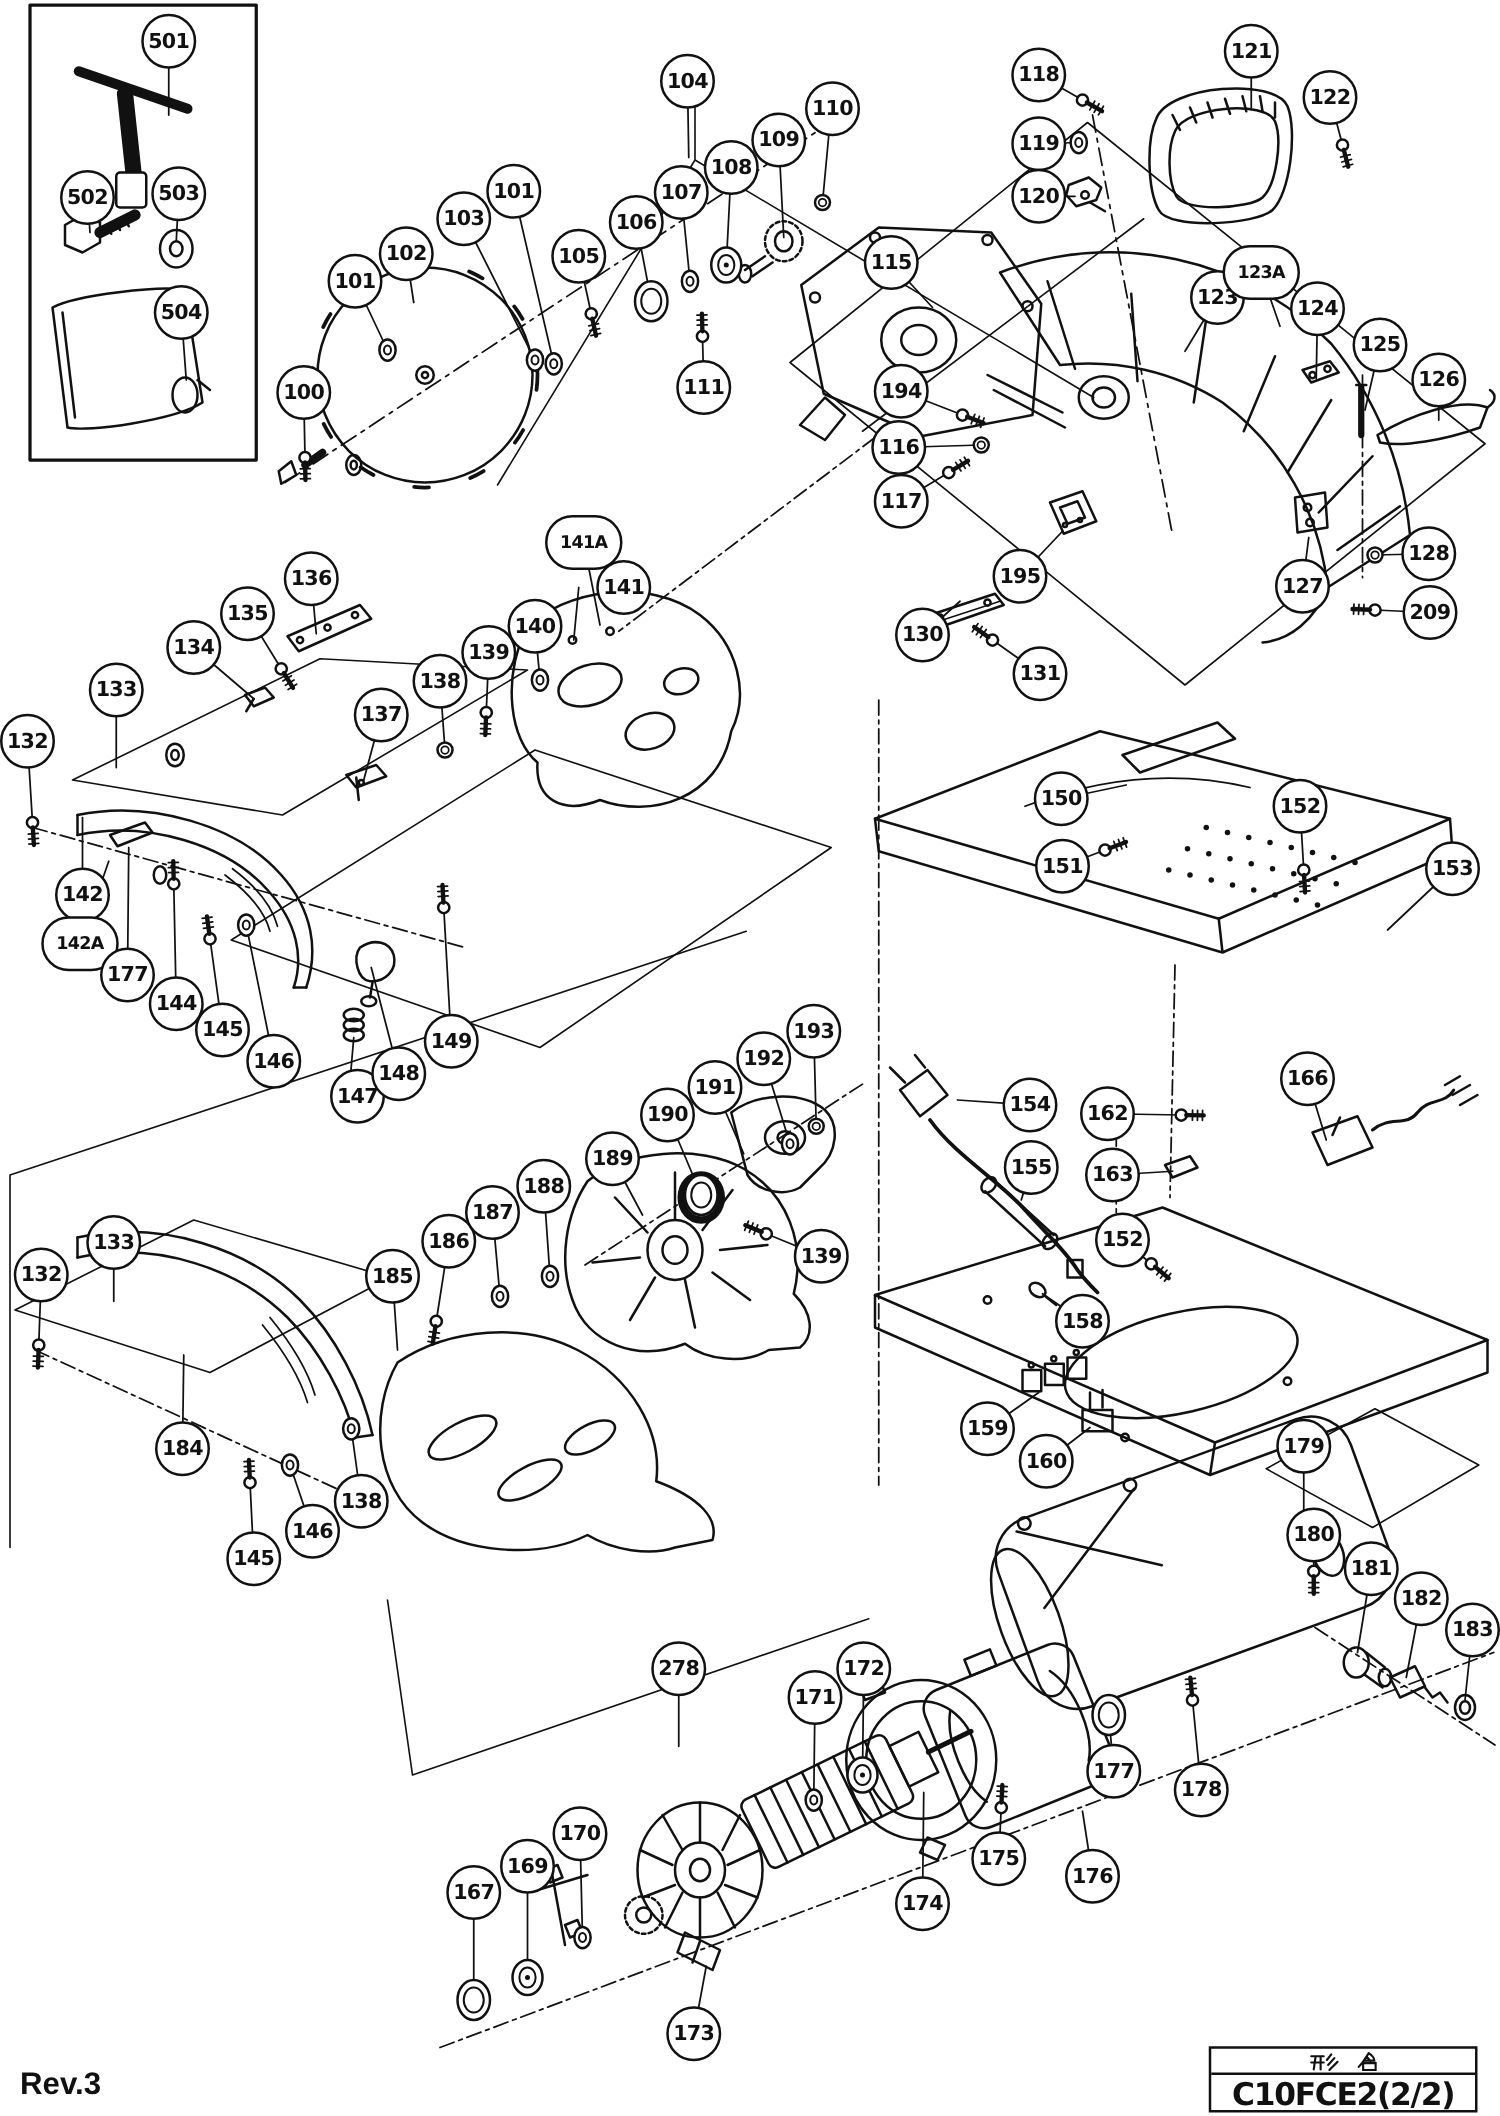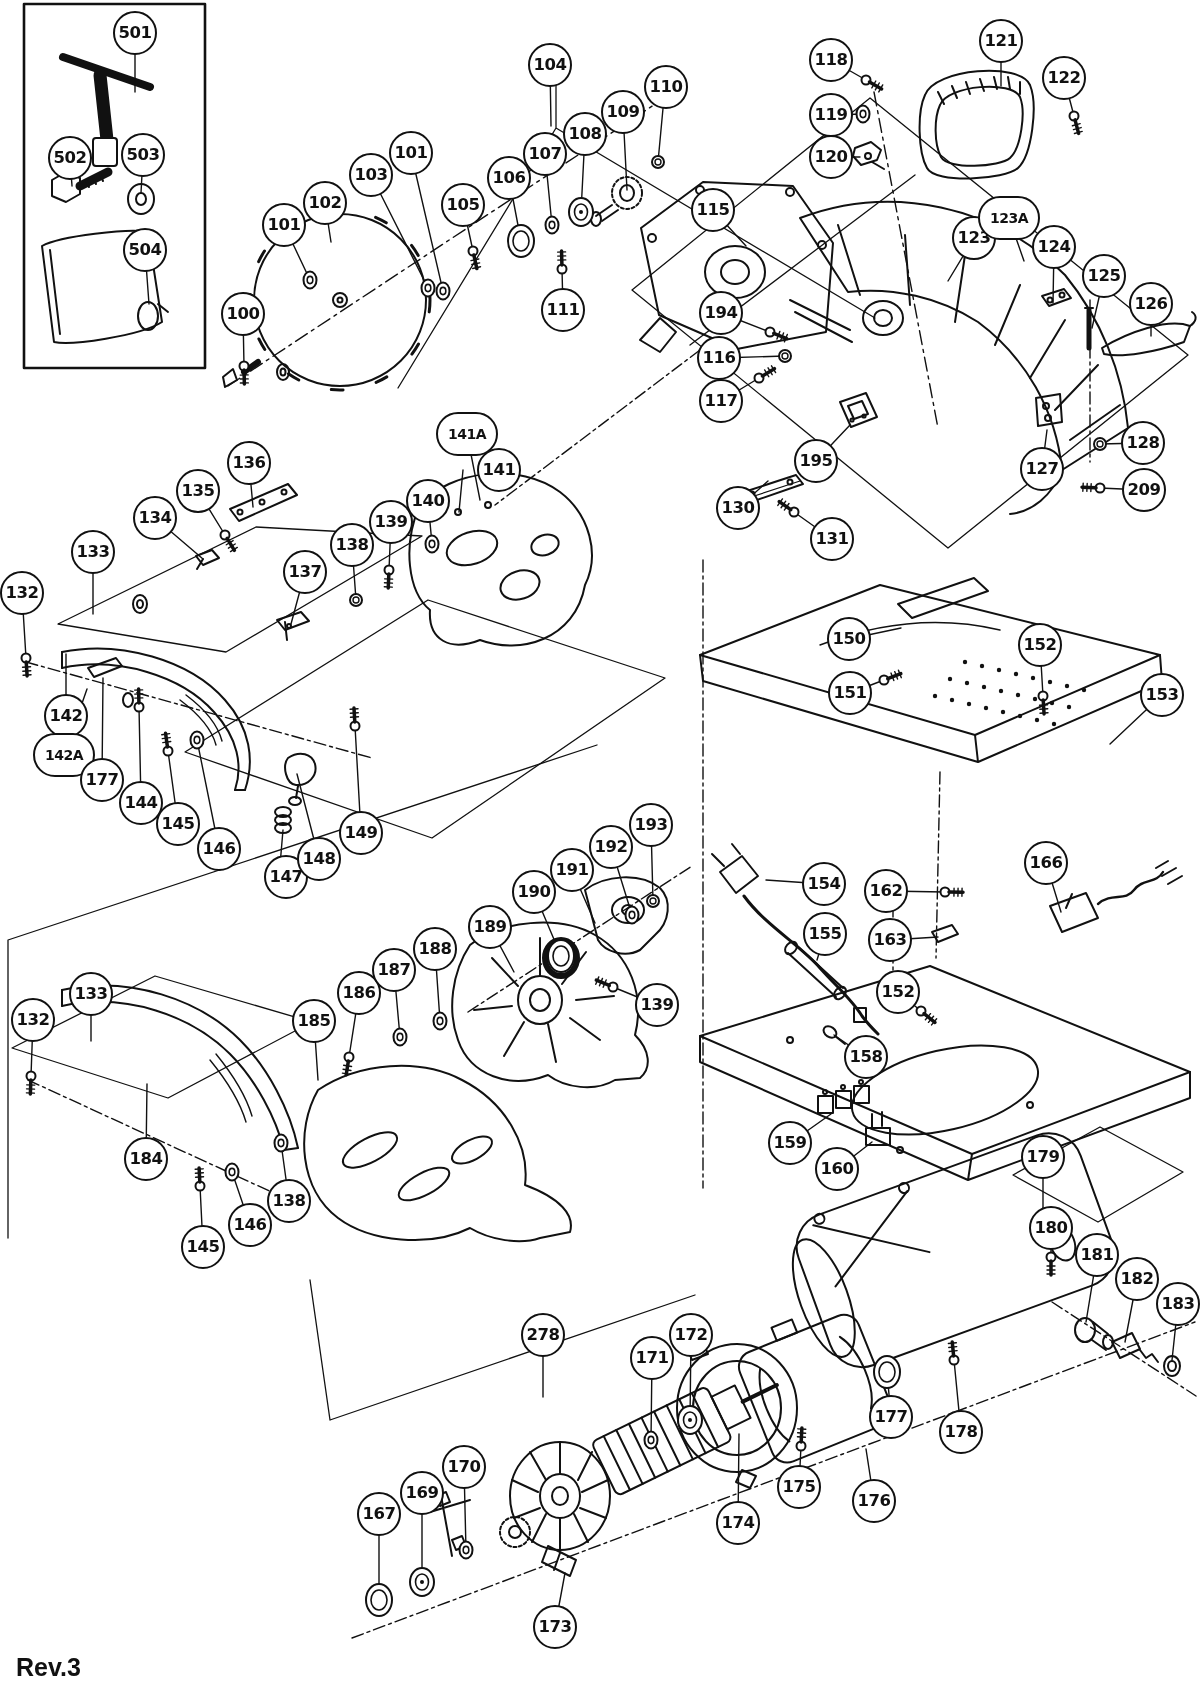--- a/index.html
+++ b/index.html
@@ -710,16 +710,30 @@
       <div class="balloon" style="left: 630px; top: 1336px;">171</div>
       <div class="balloon" style="left: 669px; top: 1313px;">172</div>
       <div class="balloon" style="left: 533px; top: 1605px;">173</div>
       <div class="balloon" style="left: 716px; top: 1501px;">174</div>
       <div class="balloon" style="left: 777px; top: 1465px;">175</div>
       <div class="balloon" style="left: 852px; top: 1479px;">176</div>
       <div class="balloon" style="left: 869px; top: 1395px;">177</div>
       <div class="balloon" style="left: 939px; top: 1410px;">178</div>
     </div>
 
+<div class="titleblock">
+  <div class="tb-head">
+    <svg class="k-svg" width="92" height="16" viewBox="0 0 92 16">
+      <g stroke="#111" stroke-width="1.7" fill="none" stroke-linecap="round">
+        <path d="M20,4 H30 M20,9 H30 M23.5,4 L22,14.5 M27.5,4 L27.5,14.5"></path>
+        <path d="M36,2.5 L32.5,7 M38.5,5.5 L33.5,11 M41,8.5 L34.5,15"></path>
+        <path d="M66,1.5 L61,9 L58,12.5 M66,1.5 C69,3.5 70.5,5.5 70.5,7.5 L62.5,7.5 M64.5,4.5 L67.5,8"></path>
+        <path d="M61.5,9.5 H71.5 V15 H61.5 Z"></path>
+      </g>
+    </svg>
+    <span class="sr">形 名</span>
+  </div>
+  <div class="tb-model">C10FCE2(2/2)</div>
+</div>
 
 <div class="rev">Rev.3</div>
 
 </div>
 
 </body></html>

